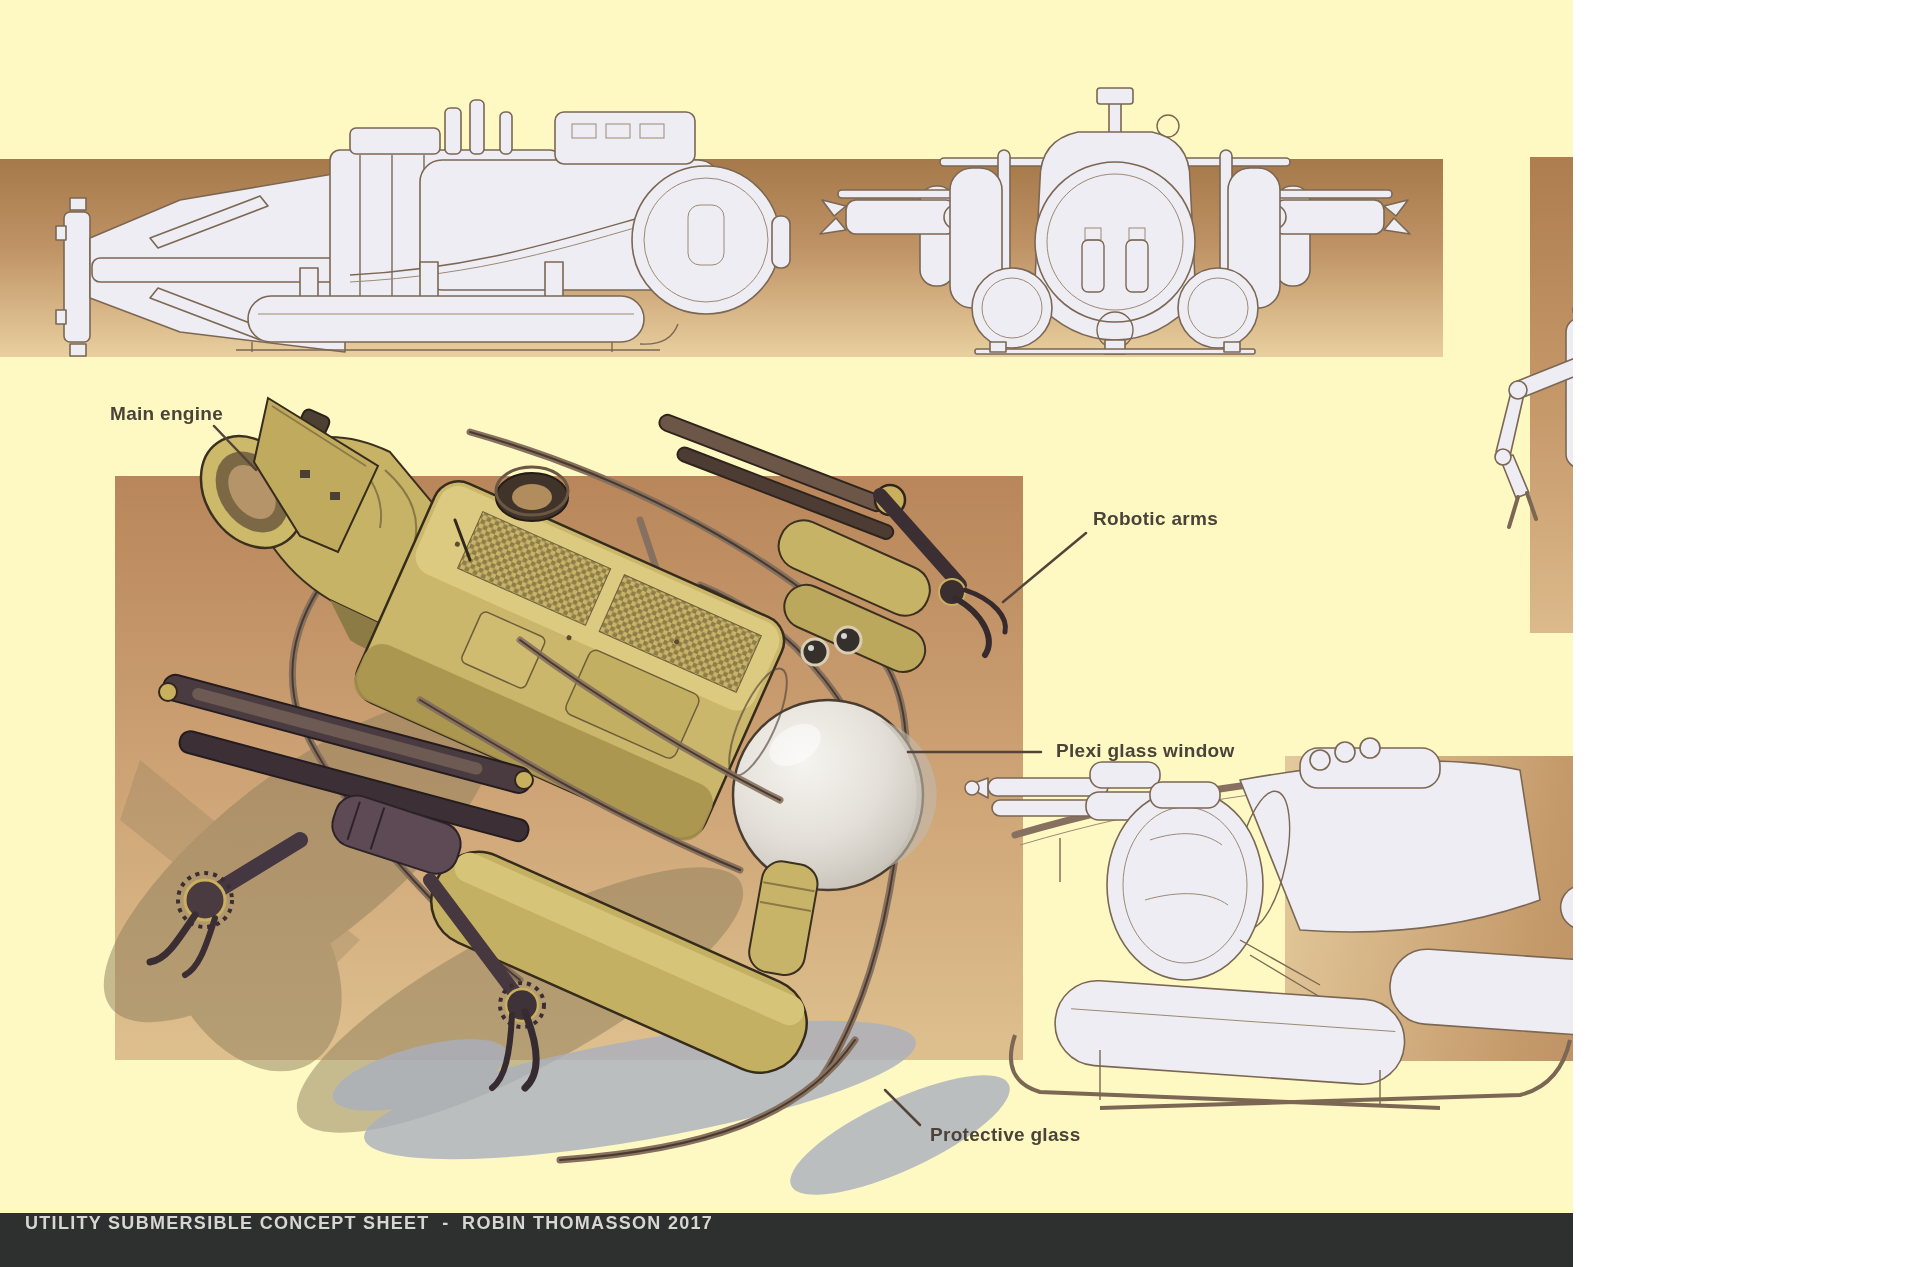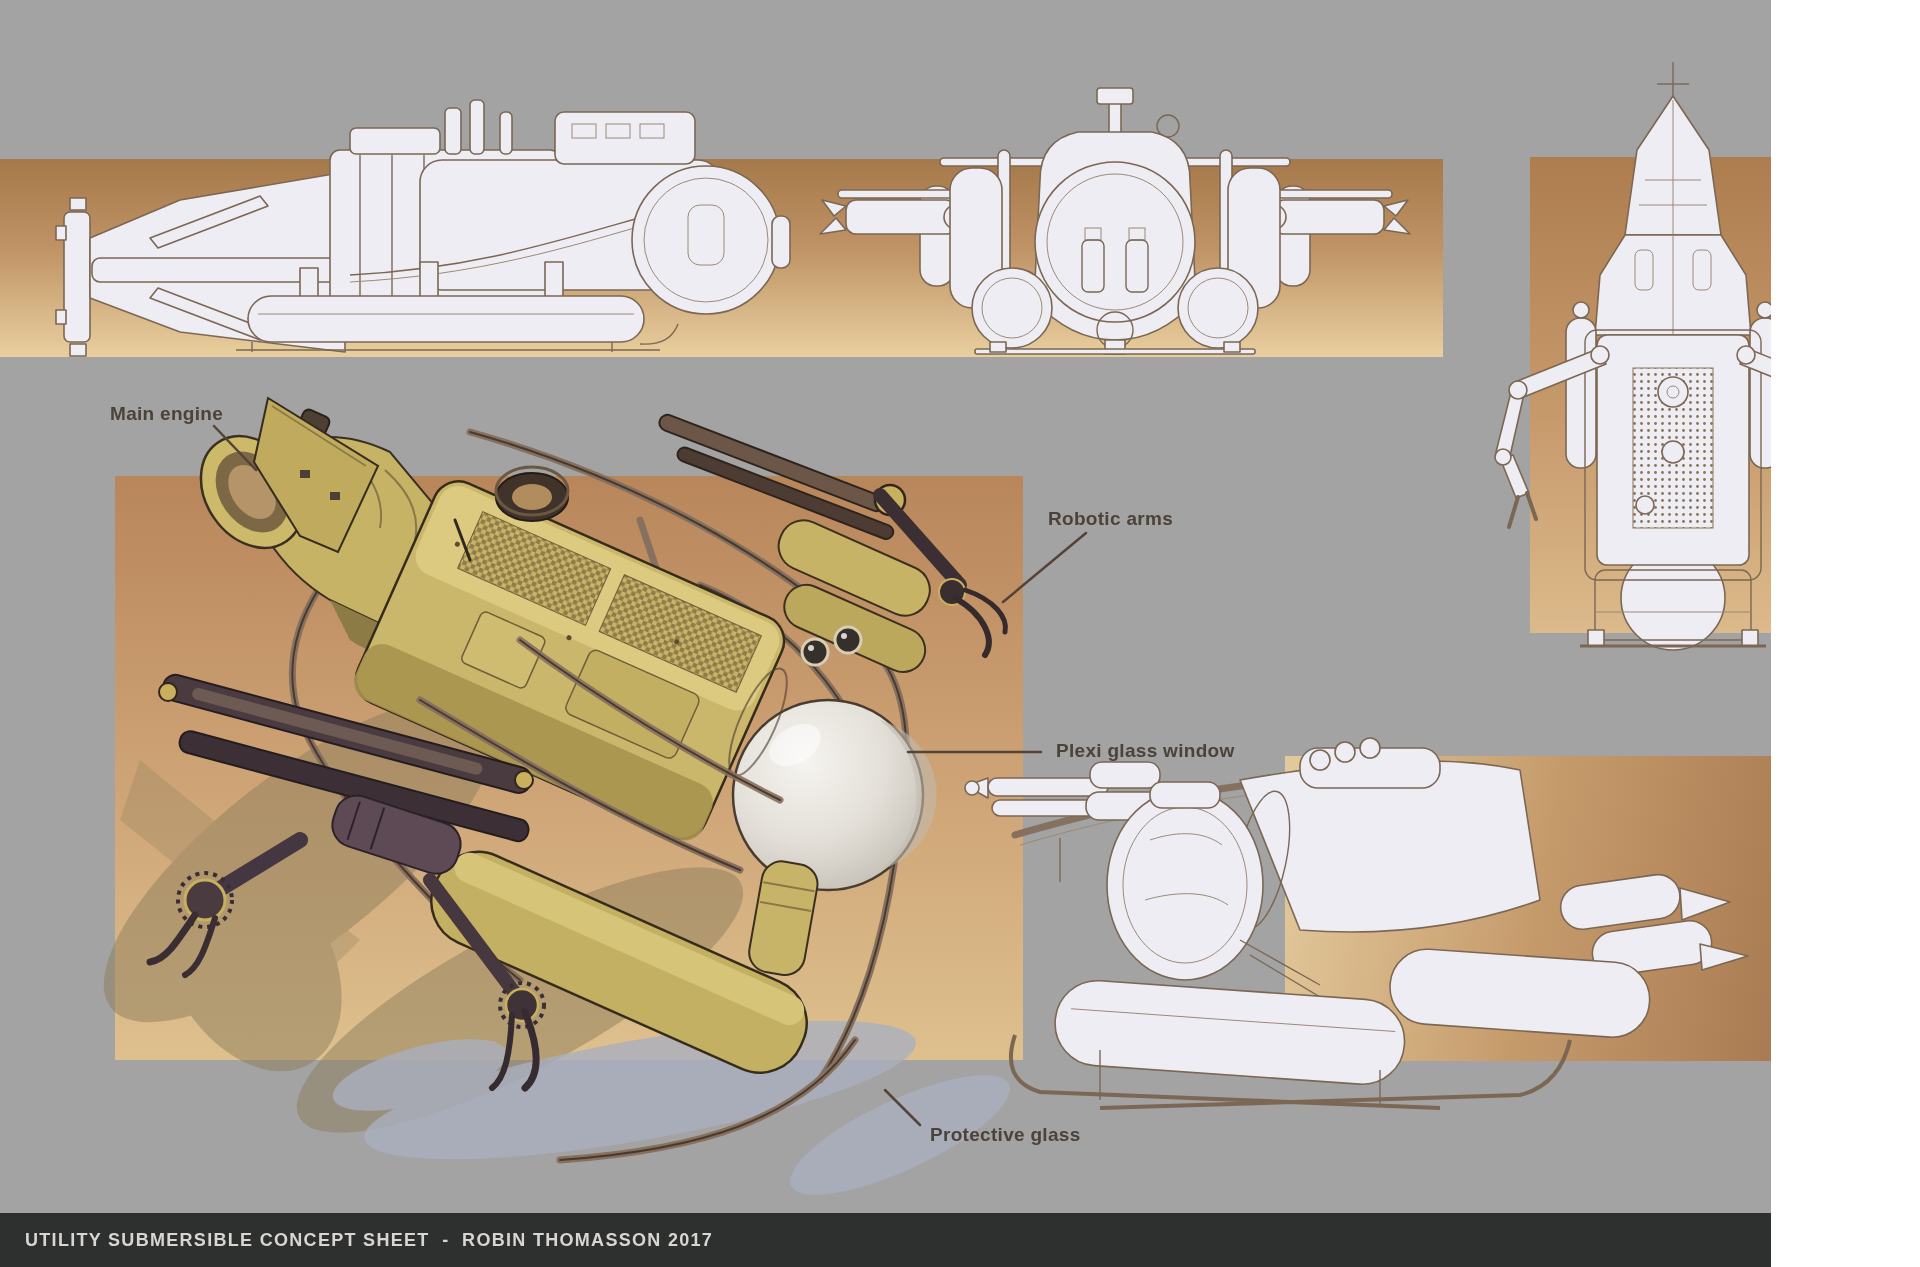--- a/index.html
+++ b/index.html
@@ -1,31 +1,31 @@
 <!DOCTYPE html>
 <html><head>
 <meta charset="utf-8">
 <style>
   html,body{margin:0;padding:0}
-  .sheet{position:relative;width:1771px;height:1267px;background:#a3a3a3;overflow:hidden;
+  .sheet{position:relative;width:1573px;height:1267px;background:#fef9c3;overflow:hidden;
          font-family:"Liberation Sans",sans-serif}
   .panel{position:absolute}
   #panel-band{left:0;top:159px;width:1443px;height:198px;
     background:linear-gradient(180deg,#a6794b 0%,#bf9365 45%,#e9cf9f 100%)}
   #panel-top{left:1530px;top:157px;width:290px;height:476px;
     background:linear-gradient(180deg,#ad7d4f 0%,#c79a6c 55%,#dcba8b 100%)}
   #panel-main{left:115px;top:476px;width:908px;height:584px;
     background:linear-gradient(180deg,#b8865a 0%,#cda275 50%,#dec08e 100%)}
   #panel-persp{left:1285px;top:756px;width:572px;height:305px;
     background:linear-gradient(100deg,#e3ca9c 0%,#c59a6b 45%,#a0714a 100%)}
   svg.art{position:absolute;left:0;top:0;pointer-events:none}
   .label{position:absolute;color:#4b423a;font-size:19px;font-weight:bold;
          letter-spacing:.3px;white-space:nowrap}
   #footer{position:absolute;left:0;top:1213px;width:1920px;height:54px;background:#2e302f;
-          display:flex;align-items:center}
+          display:flex;}
   #footer .txt{color:#d7d6d2;font-size:18px;font-weight:bold;letter-spacing:1.3px;
                margin-left:25px;white-space:pre}
   .bp{fill:#efedf4;stroke:#7b6753;stroke-width:1.6;stroke-linejoin:round}
   .bpl{fill:none;stroke:#7b6753;stroke-width:1.4}
   .bpt{fill:none;stroke:#9a8a74;stroke-width:1}
   .pipe{fill:none;stroke:#86705f;stroke-width:7;stroke-linecap:round}
   .pipec{fill:none;stroke:#4a3a2d;stroke-width:2;stroke-linecap:round}
 </style>
 </head>
 <body>
@@ -394,21 +394,21 @@
 
     <g stroke="#544338" stroke-width="2.5" stroke-linecap="round">
       <line x1="214" y1="426" x2="256" y2="470"></line>
       <line x1="1086" y1="533" x2="1003" y2="602"></line>
       <line x1="1041" y1="752" x2="908" y2="752"></line>
       <line x1="885" y1="1090" x2="920" y2="1125"></line>
     </g>
   </svg>
 
   <div class="label" style="left:110px;top:403px">Main engine</div>
-  <div class="label" style="left:1048px;top:508px">Robotic arms</div>
+  <div class="label" style="left:1093px;top:508px">Robotic arms</div>
   <div class="label" style="left:1056px;top:740px">Plexi glass window</div>
   <div class="label" style="left:930px;top:1124px">Protective glass</div>
 
   <div id="footer">
     <div class="txt">UTILITY SUBMERSIBLE CONCEPT SHEET  -  ROBIN THOMASSON 2017</div>
   </div>
 
 </div>
 
 </body></html>

